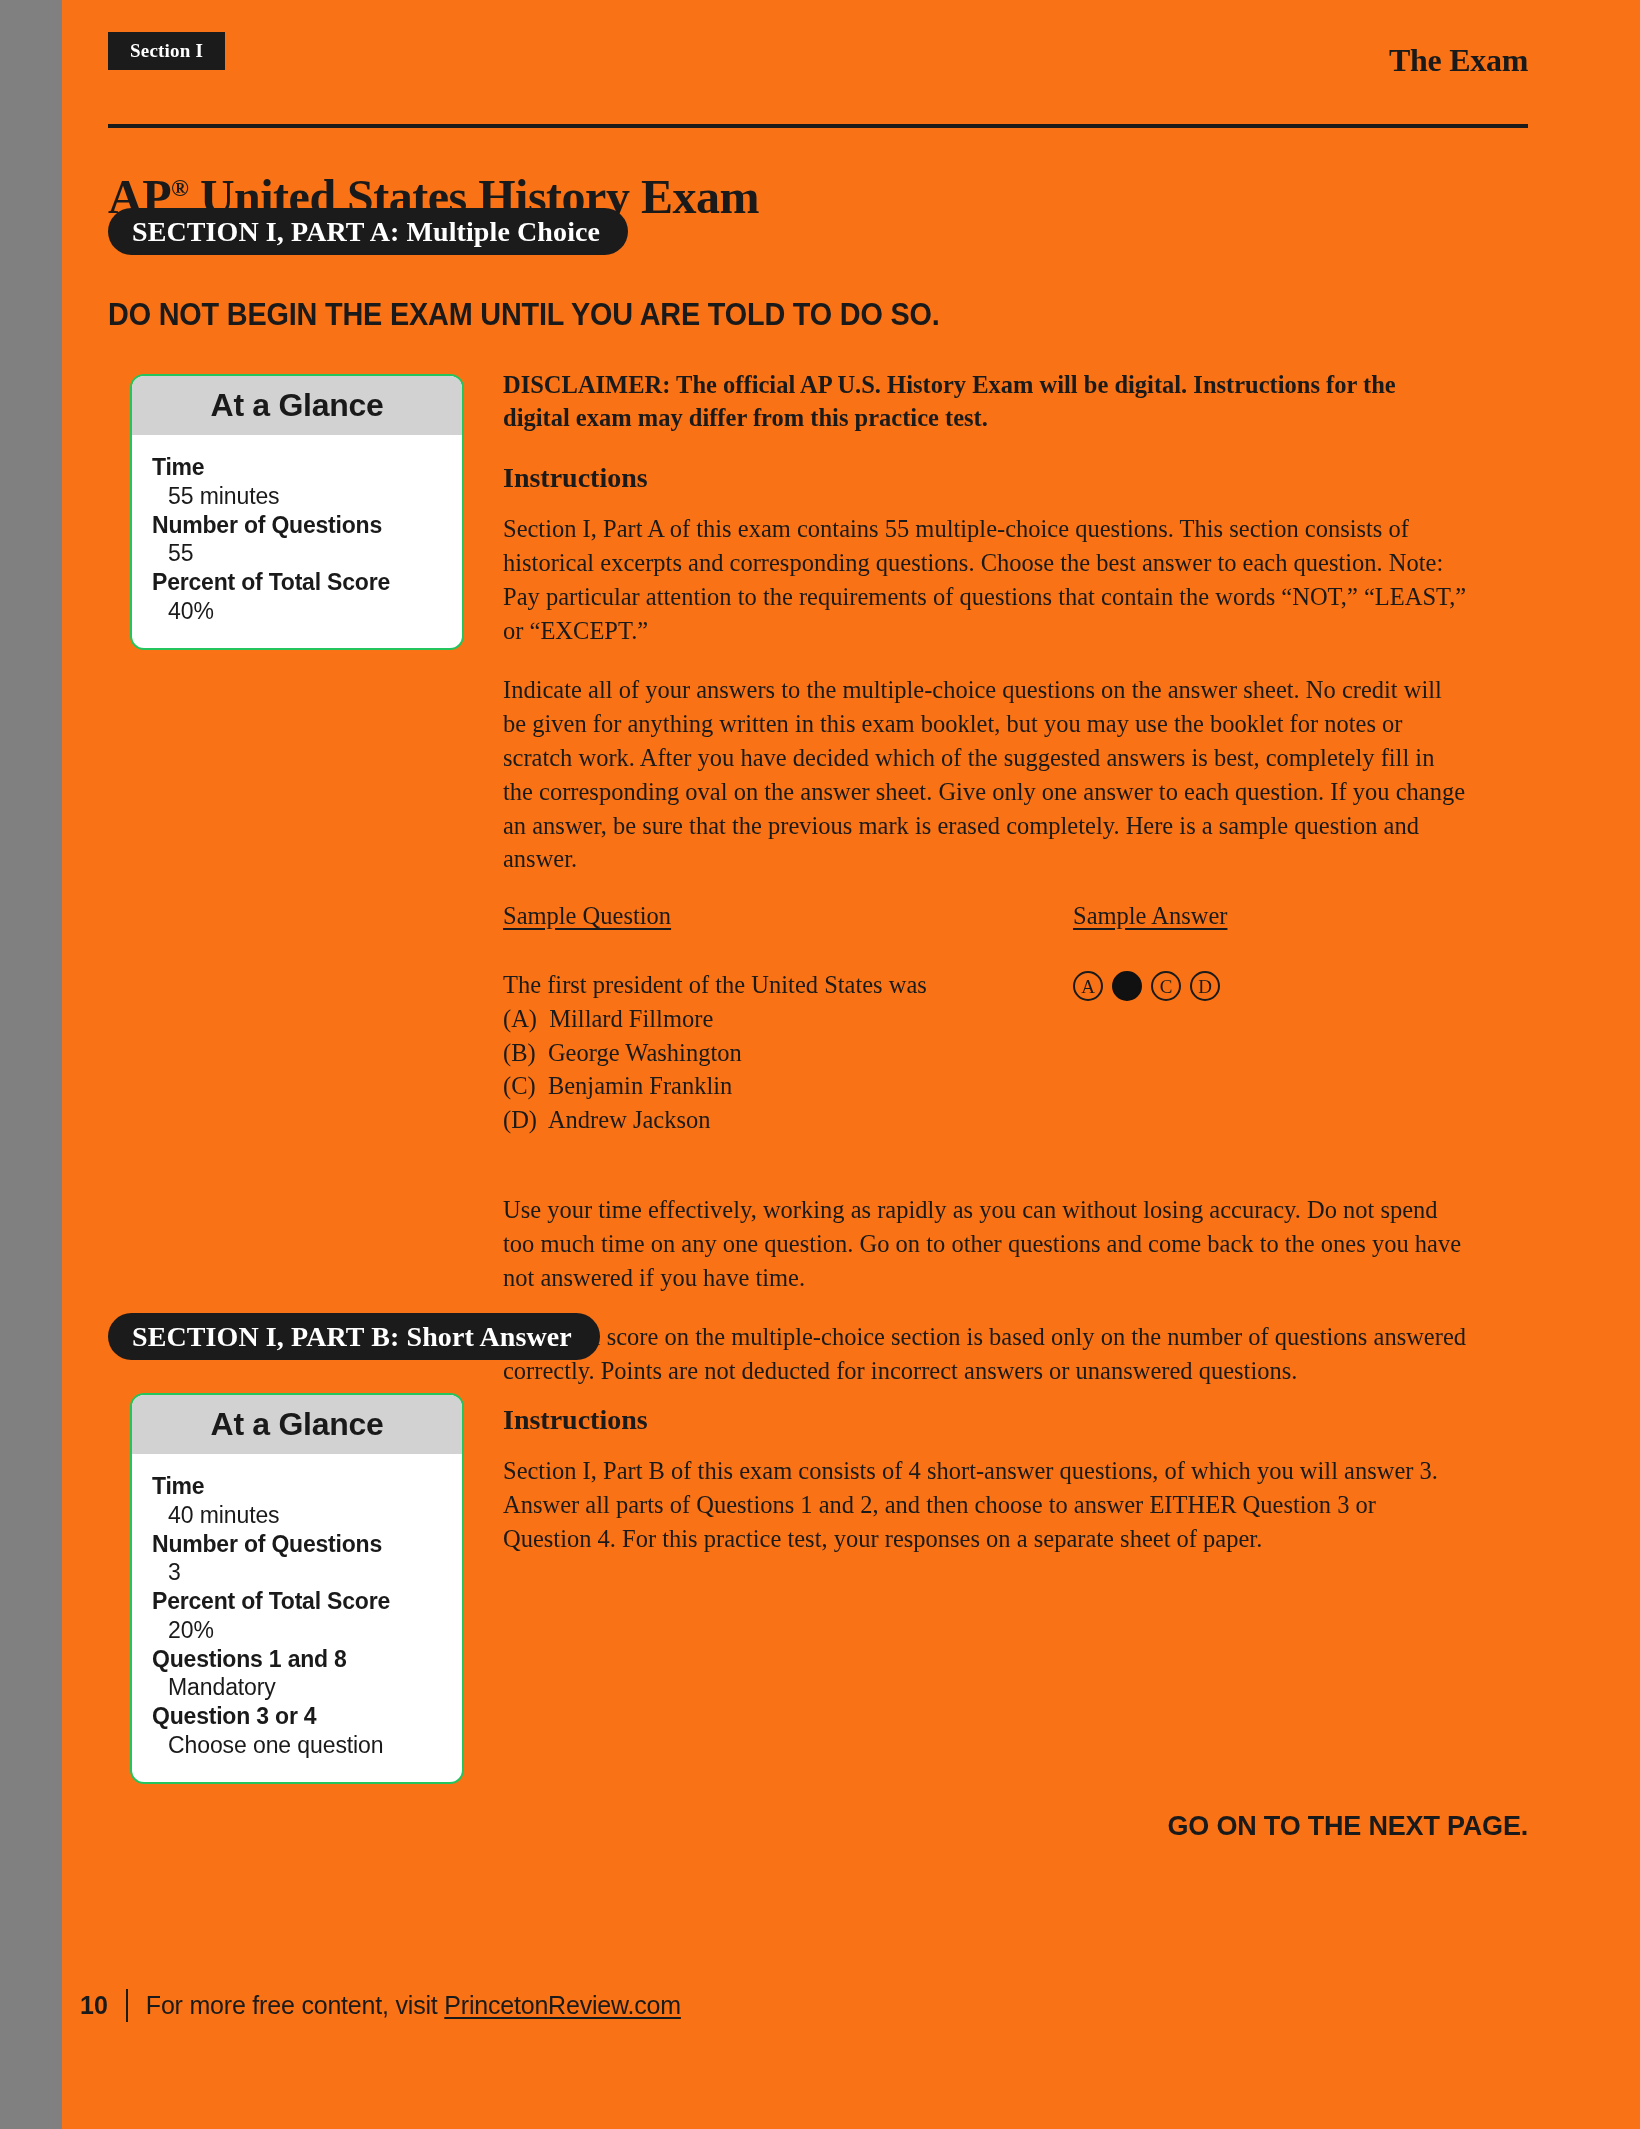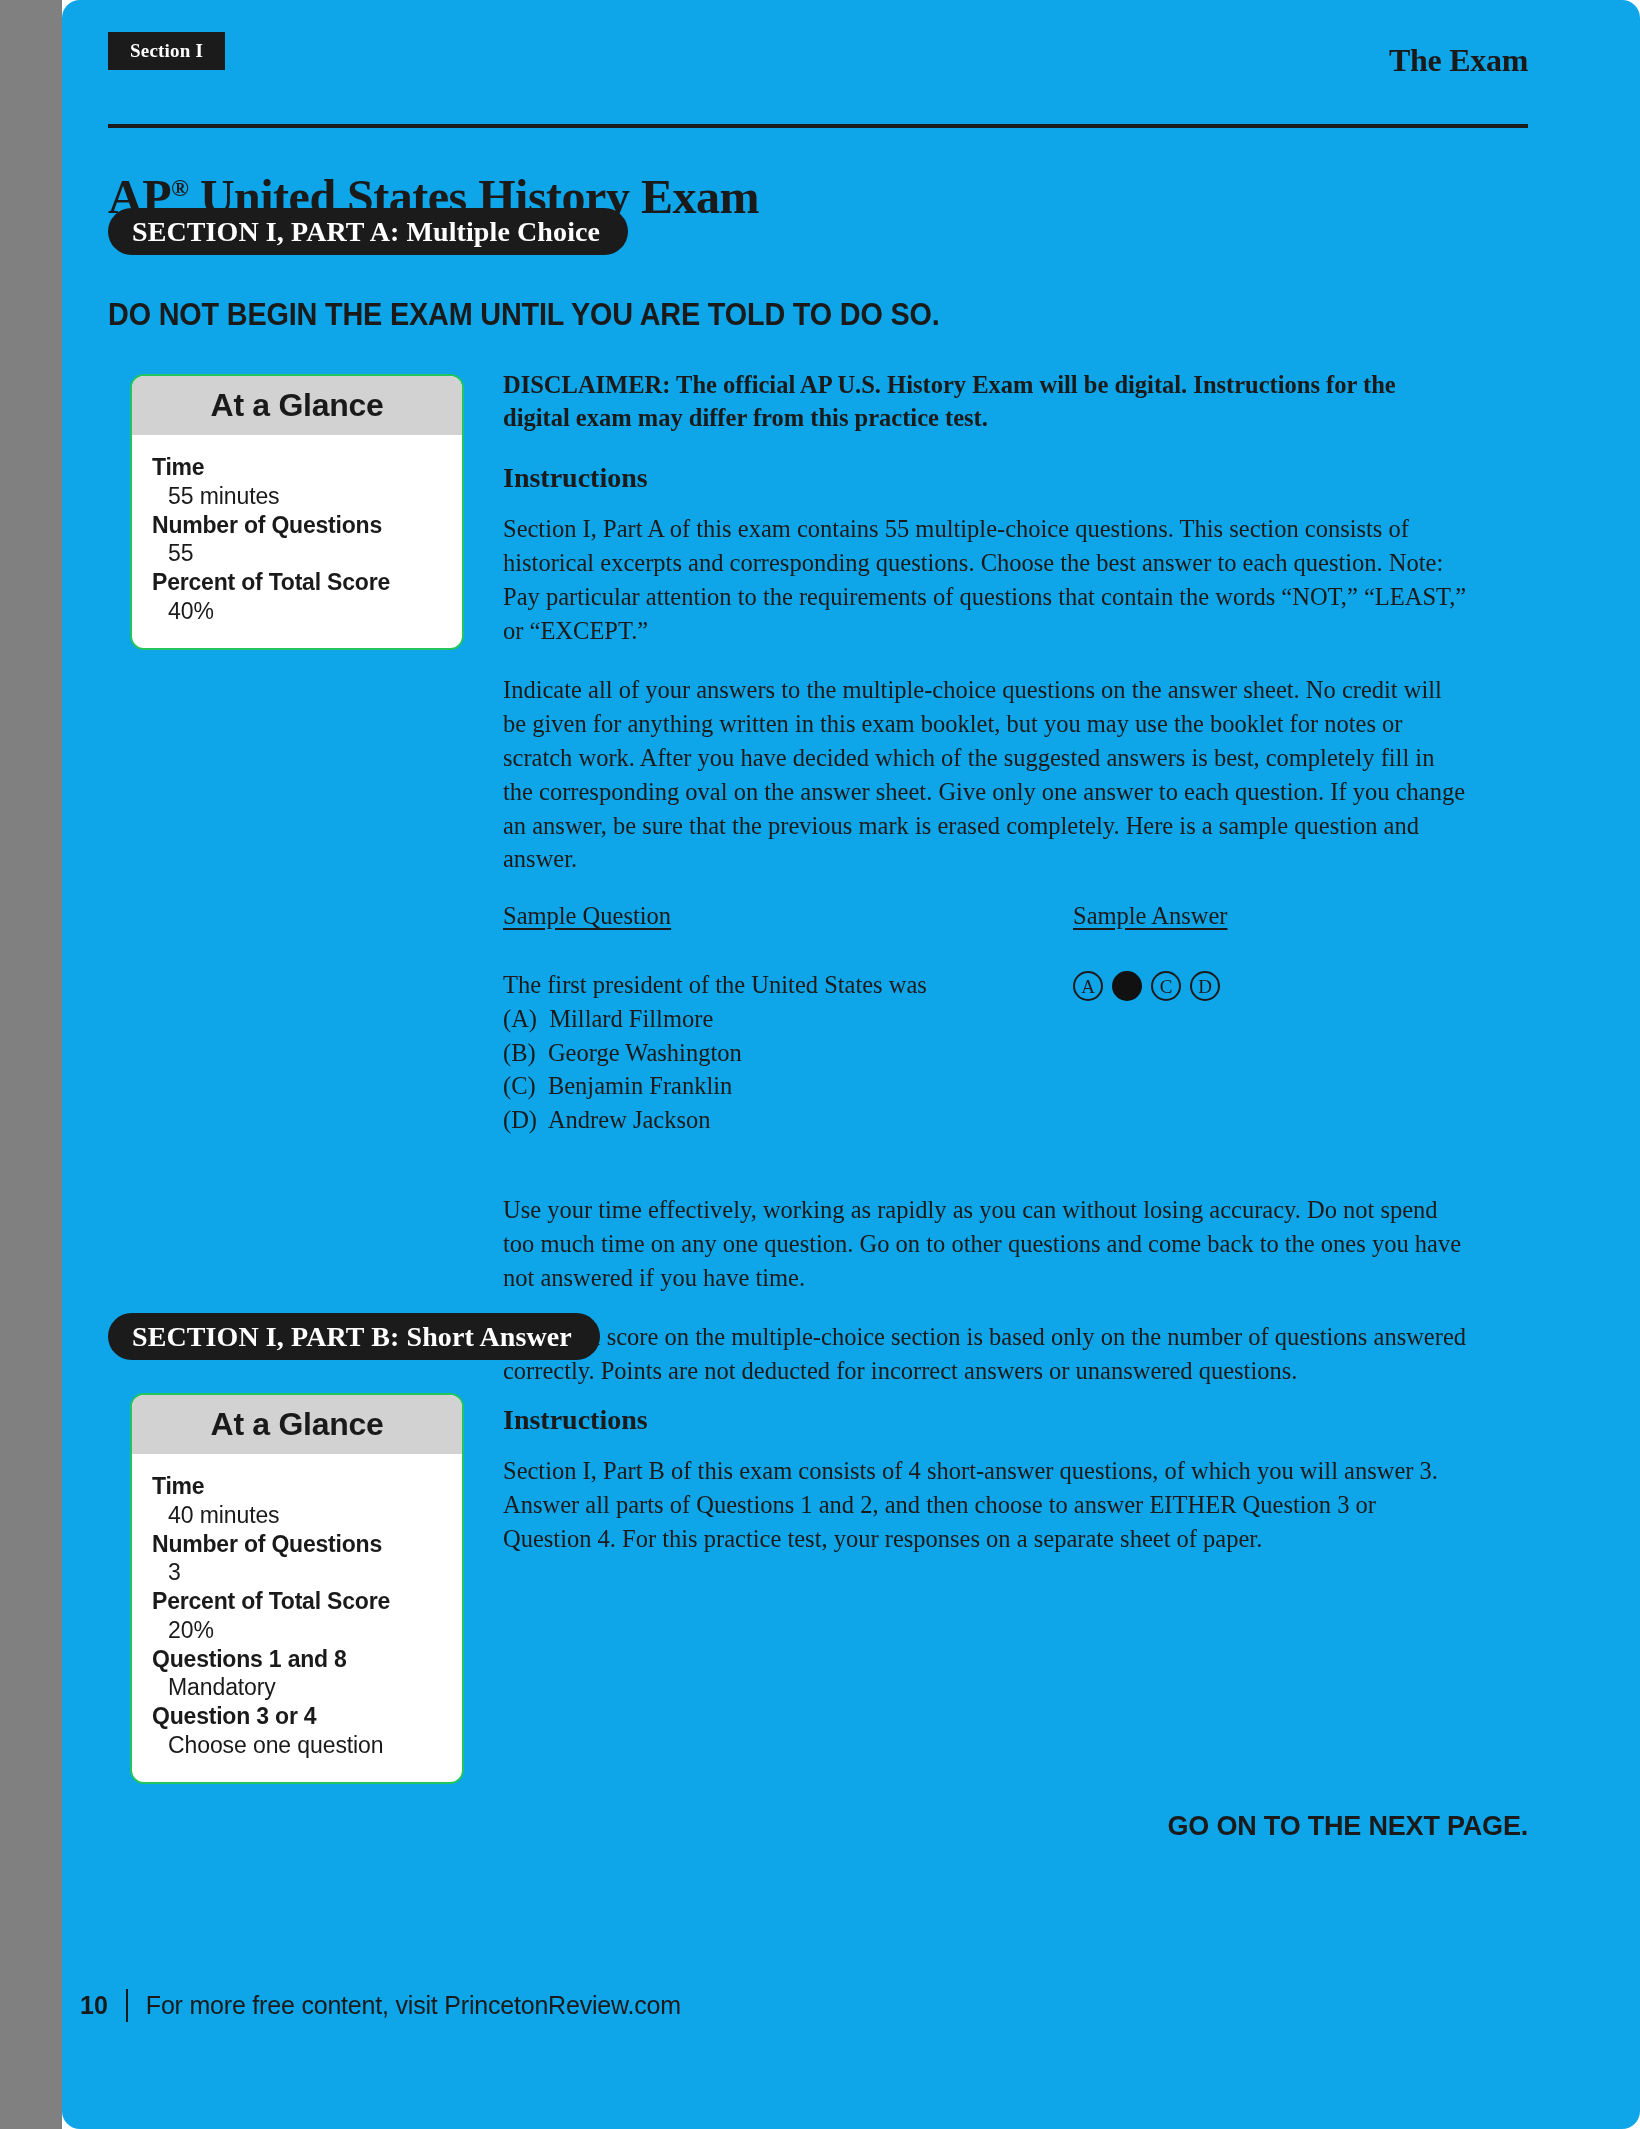--- a/index.html
+++ b/index.html
@@ -26,22 +26,21 @@
     background: #808080;
   }
 
   
   .page {
     position: absolute;
     left: 62px;
     top: 0;
     width: 1578px;
     height: 2129px;
-    background: #0ea5e9;
-    border-radius: 18px;
+    background: #f97316;
   }
 
   .inner {
     position: absolute;
     left: 46px;
     top: 0;
     width: 1420px;
   }
 
   
@@ -300,20 +299,21 @@
     height: 33px;
     background: #1b1b1b;
     margin: 0 18px 0 18px;
   }
   .footer-text {
     font-family: "Liberation Sans", sans-serif;
     font-size: 25px;
     letter-spacing: -0.2px;
   }
   .footer-link {
+    text-decoration: underline;
     text-underline-offset: 3px;
   }
 </style>
 </head>
 <body>
 
 <div class="gutter-bar"></div>
 
 <div class="page">
   <div class="inner">

